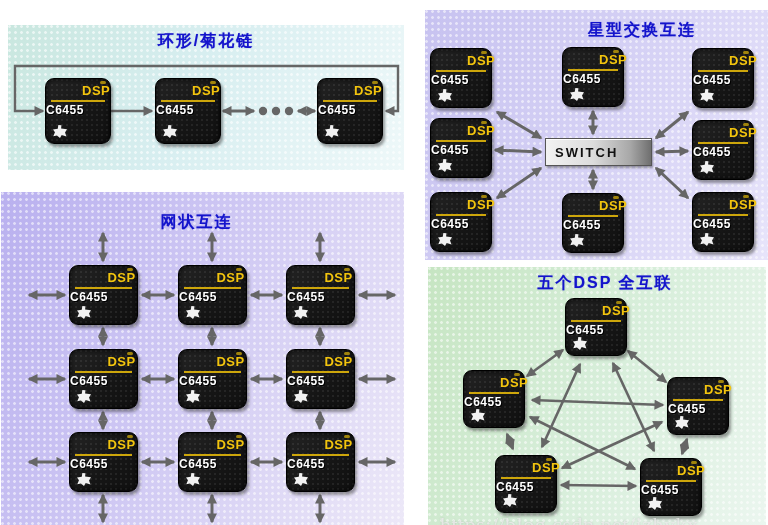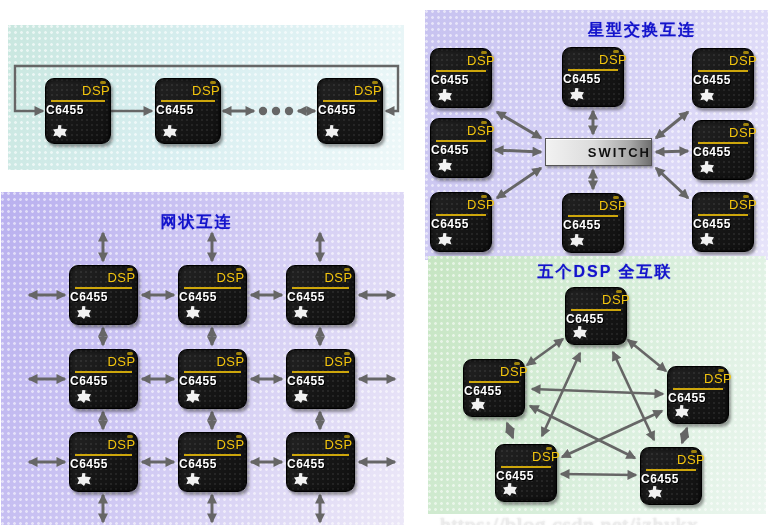--- a/index.html
+++ b/index.html
@@ -15,21 +15,21 @@
   #panel-star{left:425px;top:10px;width:335px;height:250px;
     background:
       radial-gradient(circle at 1.5px 1.5px, rgba(255,255,255,.55) 1px, transparent 1.7px),
       linear-gradient(115deg,#c7c2f0 0%,#d6d2f5 50%,#eae7fb 100%);
     background-size:6px 6px,100% 100%;padding-left:43px;}
   #panel-mesh{left:1px;top:192px;width:403px;height:389px;
     background:
       radial-gradient(circle at 1.5px 1.5px, rgba(255,255,255,.55) 1px, transparent 1.7px),
       linear-gradient(115deg,#b9b0ef 0%,#cdc6f3 40%,#efebf8 100%);
     background-size:6px 6px,100% 100%;}
-  #panel-full{left:428px;top:256px;width:338px;height:258px;
+  #panel-full{left:428px;top:267px;width:338px;height:258px;
     background:
       radial-gradient(circle at 1.5px 1.5px, rgba(255,255,255,.55) 1px, transparent 1.7px),
       linear-gradient(115deg,#c6e5c2 0%,#d7eeda 50%,#ebf6ef 100%);
     background-size:6px 6px,100% 100%;}
 
   .ptitle{position:absolute;left:0;width:100%;text-align:center;
     font-size:16px;font-weight:bold;color:var(--title-blue,#1414cc);
     letter-spacing:2px;text-shadow:0 0 1px rgba(20,20,204,.5);}
   #panel-ring .ptitle{top:6px;}
   #panel-star .ptitle{top:10px;transform:translateX(28px);}
@@ -40,52 +40,53 @@
 
   .chip{position:absolute;background:
       radial-gradient(circle at 1px 1px, rgba(255,255,255,.07) 1px, transparent 1.4px),
       linear-gradient(135deg,#232323,#151515 60%,#101010);
     background-size:5px 5px,100% 100%;
     border-radius:9px;border:1px solid #000;box-sizing:border-box;
     box-shadow:2px 3px 3px rgba(40,40,40,.45), inset 0 0 5px rgba(0,0,0,.9);}
   .chip::after{content:"";position:absolute;top:2px;right:4px;width:6px;height:3px;
     background:#b9980c;border-radius:2px;opacity:.85;}
   .chip .dsp{margin-top:5px;text-align:center;font-size:13px;line-height:1.05;
-    font-weight:normal;color:var(--chip-yellow,#f2c40e);letter-spacing:.5px;margin-left:36px;}
+    font-weight:bold;color:var(--chip-yellow,#f2c40e);letter-spacing:.5px;margin-left:36px;}
   .chip .rule{width:84%;margin:2px auto 1px;border-top:2px solid #cda60b;}
   .chip .model{font-size:12px;font-weight:bold;color:#fff;
     letter-spacing:.5px;text-shadow:1px 1px 0 #000;}
   .chip .ti-logo{position:absolute;left:7px;bottom:5px;width:14px;height:13px;background:#f2f2f2;
     clip-path:polygon(38% 0,60% 2%,58% 26%,100% 32%,86% 58%,96% 88%,62% 76%,50% 100%,28% 80%,2% 86%,14% 56%,0 34%,34% 28%);
     filter:drop-shadow(1px 1px 0 rgba(0,0,0,.6));}
 
   .switch{position:absolute;left:120px;top:128px;width:107px;height:28px;box-sizing:border-box;
     background:linear-gradient(to right,#f2f2f2 0%,#dcdcdc 45%,#a8a8a8 80%,#6f6f6f 100%);
     border:1px solid #555;box-shadow:1px 2px 2px rgba(0,0,0,.35), inset 0 1px 0 #fff;
-    display:flex;align-items:center;justify-content:flex-end;}
+    display:flex;align-items:center;}
   .switch span{padding-left:9px;font-size:13px;font-weight:bold;color:#111;letter-spacing:2px;}
 
   .watermark{position:absolute;left:440px;top:488px;width:328px;z-index:6;
     font-family:"Liberation Serif",serif;font-size:22px;letter-spacing:.5px;
     color:rgba(240,240,240,.78);text-shadow:0 0 2px rgba(120,120,120,.35);white-space:nowrap;margin-top:24px;}
 </style>
 </head>
 <body>
 
 <div class="stage">
 
   <svg width="0" height="0" style="position:absolute">
     <defs>
       <marker id="ah" viewBox="0 0 10 10" refX="8.5" refY="5" markerUnits="userSpaceOnUse" markerWidth="11" markerHeight="10" orient="auto-start-reverse">
         <path d="M0,0 L10,5 L0,10 z" fill="#666666"></path>
       </marker>
     </defs>
   </svg>
 
   <section id="panel-ring" class="panel">
+    <div class="ptitle">环形/菊花链</div>
     <svg id="svg-ring" class="lines">
         <path d="M35,86 H7 V41 H390 V86 H378" stroke="#666666" fill="none" stroke-width="2.4" marker-start="url(#ah)" marker-end="url(#ah)"></path>
         <line x1="103" y1="86" x2="144" y2="86" stroke="#666666" fill="none" stroke-width="2.4" marker-end="url(#ah)"></line>
         <line x1="215" y1="86" x2="246" y2="86" stroke="#666666" fill="none" stroke-width="3" marker-start="url(#ah)" marker-end="url(#ah)"></line>
         <line x1="290" y1="86" x2="307" y2="86" stroke="#666666" fill="none" stroke-width="3" marker-start="url(#ah)" marker-end="url(#ah)"></line>
         <circle cx="255" cy="86" r="4.2" fill="#666666"></circle>
         <circle cx="268" cy="86" r="4.2" fill="#666666"></circle>
         <circle cx="281" cy="86" r="4.2" fill="#666666"></circle>
       </svg>
   <div class="chip" style="left: 37px; top: 53px; width: 66px; height: 66px;">

